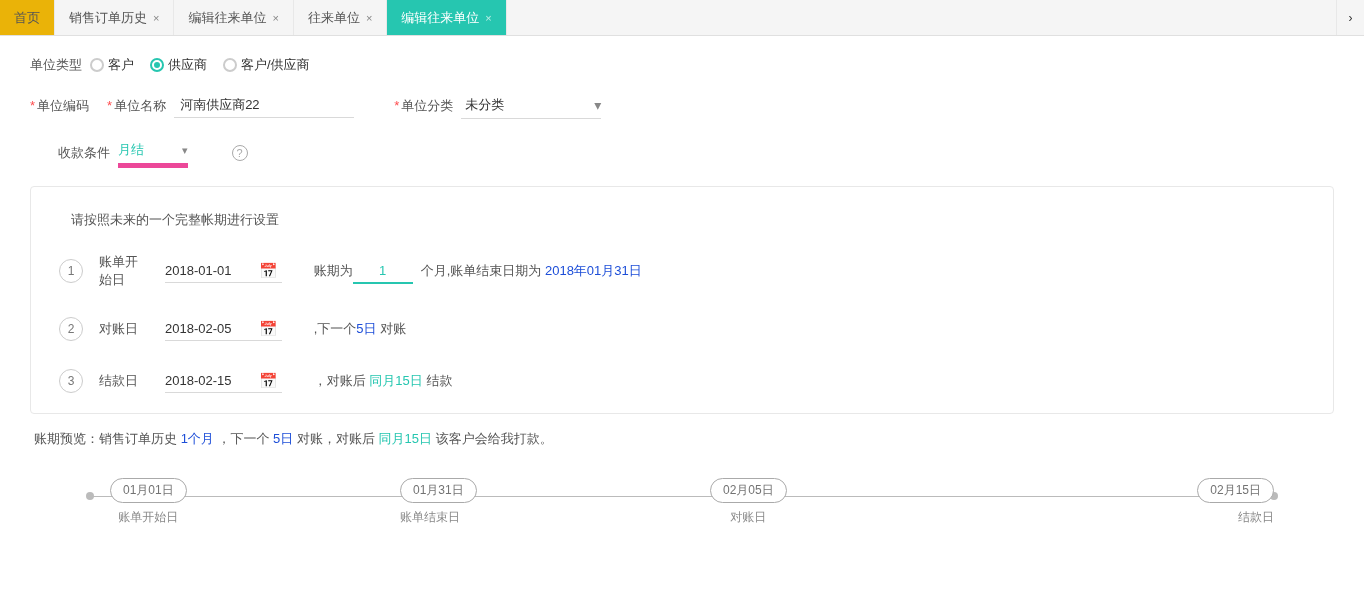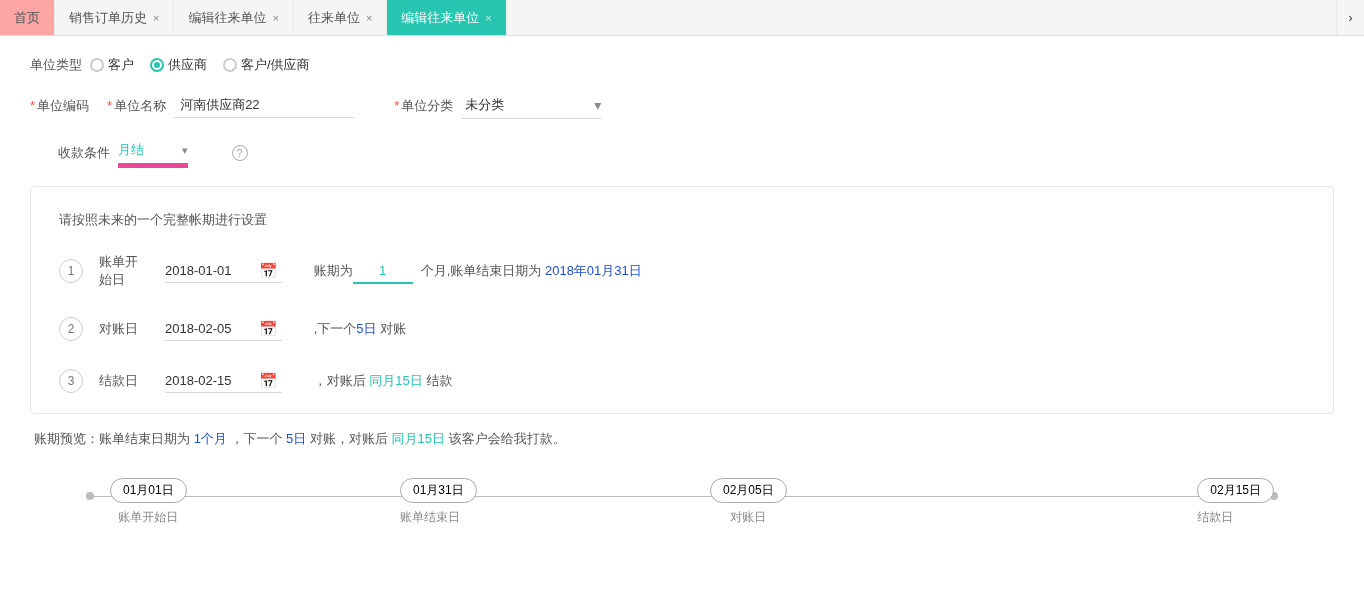--- a/index.html
+++ b/index.html
@@ -28,21 +28,21 @@
     }
     .tab-item.active {
       background: #26c6b0;
       color: #fff;
     }
     .tab-item .close-icon {
       font-size: 11px;
       opacity: 0.7;
     }
     .tab-item.active .close-icon { color: #fff; }
-    .tab-item.home { background: #fca5a5; }
+    .tab-item.home { background: #eab308; }
     .tab-bar-expander {
       flex: 1;
       background: #f5f5f5;
       border-bottom: none;
     }
     .tab-bar-arrow {
       width: 28px;
       display: flex;
       align-items: center;
       justify-content: center;
@@ -185,20 +185,21 @@
     .period-box {
       border: 1px solid #e8e8e8;
       border-radius: 4px;
       padding: 24px 28px 20px;
       margin-bottom: 16px;
     }
     .period-title {
       font-size: 13px;
       color: #555;
       margin-bottom: 24px;
+      margin-left: 12px;
     }
     .period-row {
       display: flex;
       align-items: center;
       margin-bottom: 28px;
       gap: 0;
     }
     .period-num {
       width: 24px;
       height: 24px;
@@ -268,21 +269,21 @@
 
     
     .timeline-section {
       padding: 10px 0 4px;
     }
     .timeline-node-pill {
       border: 1px solid #aaa;
       border-radius: 20px;
       padding: 3px 12px;
       font-size: 12px;
-      color: #000000;
+      color: #737373;
       background: #fff;
       white-space: nowrap;
       position: relative;
       z-index: 2;
     }
     .timeline-node-label {
       font-size: 12px;
       color: #888;
       margin-top: 6px;
       white-space: nowrap;
@@ -411,21 +412,21 @@
         <input type="text" value="2018-02-15" style="">
         <span class="cal-icon">📅</span>
       </div>
       <span class="period-desc">
         ，对账后 <span class="highlight-teal">同月15日</span> 结款
       </span>
     </div>
   </div>
 
   <div class="preview-text">
-    <span>账期预览：账单结束日期为</span>
+    <span>账期预览：销售订单历史</span>
     <span class="highlight-orange">1个月</span>
     <span>，下一个</span>
     <span class="highlight-orange">5日</span>
     <span>对账，对账后</span>
     <span class="highlight-teal">同月15日</span>
     <span>该客户会给我打款。</span>
   </div>
 
   <div class="timeline-section">
     <div style="position:relative; height:60px;">
@@ -441,20 +442,20 @@
         <span class="timeline-node-label">账单开始日</span>
       </div>
       <div style="position:absolute; left:370px; top:0; display:flex; flex-direction:column; align-items:flex-start;">
         <div class="timeline-node-pill">01月31日</div>
         <span class="timeline-node-label">账单结束日</span>
       </div>
       <div style="position:absolute; left:680px; top:0; display:flex; flex-direction:column; align-items:center;">
         <div class="timeline-node-pill">02月05日</div>
         <span class="timeline-node-label">对账日</span>
       </div>
-      <div style="position:absolute; right:60px; top:0; display:flex; flex-direction:column; align-items:flex-start;">
+      <div style="position:absolute; right:60px; top:0; display:flex; flex-direction:column; align-items:flex-end;">
         <div class="timeline-node-pill">02月15日</div>
         <span class="timeline-node-label">结款日</span>
       </div>
     </div>
   </div>
 
 </div>
 
 </body></html>

